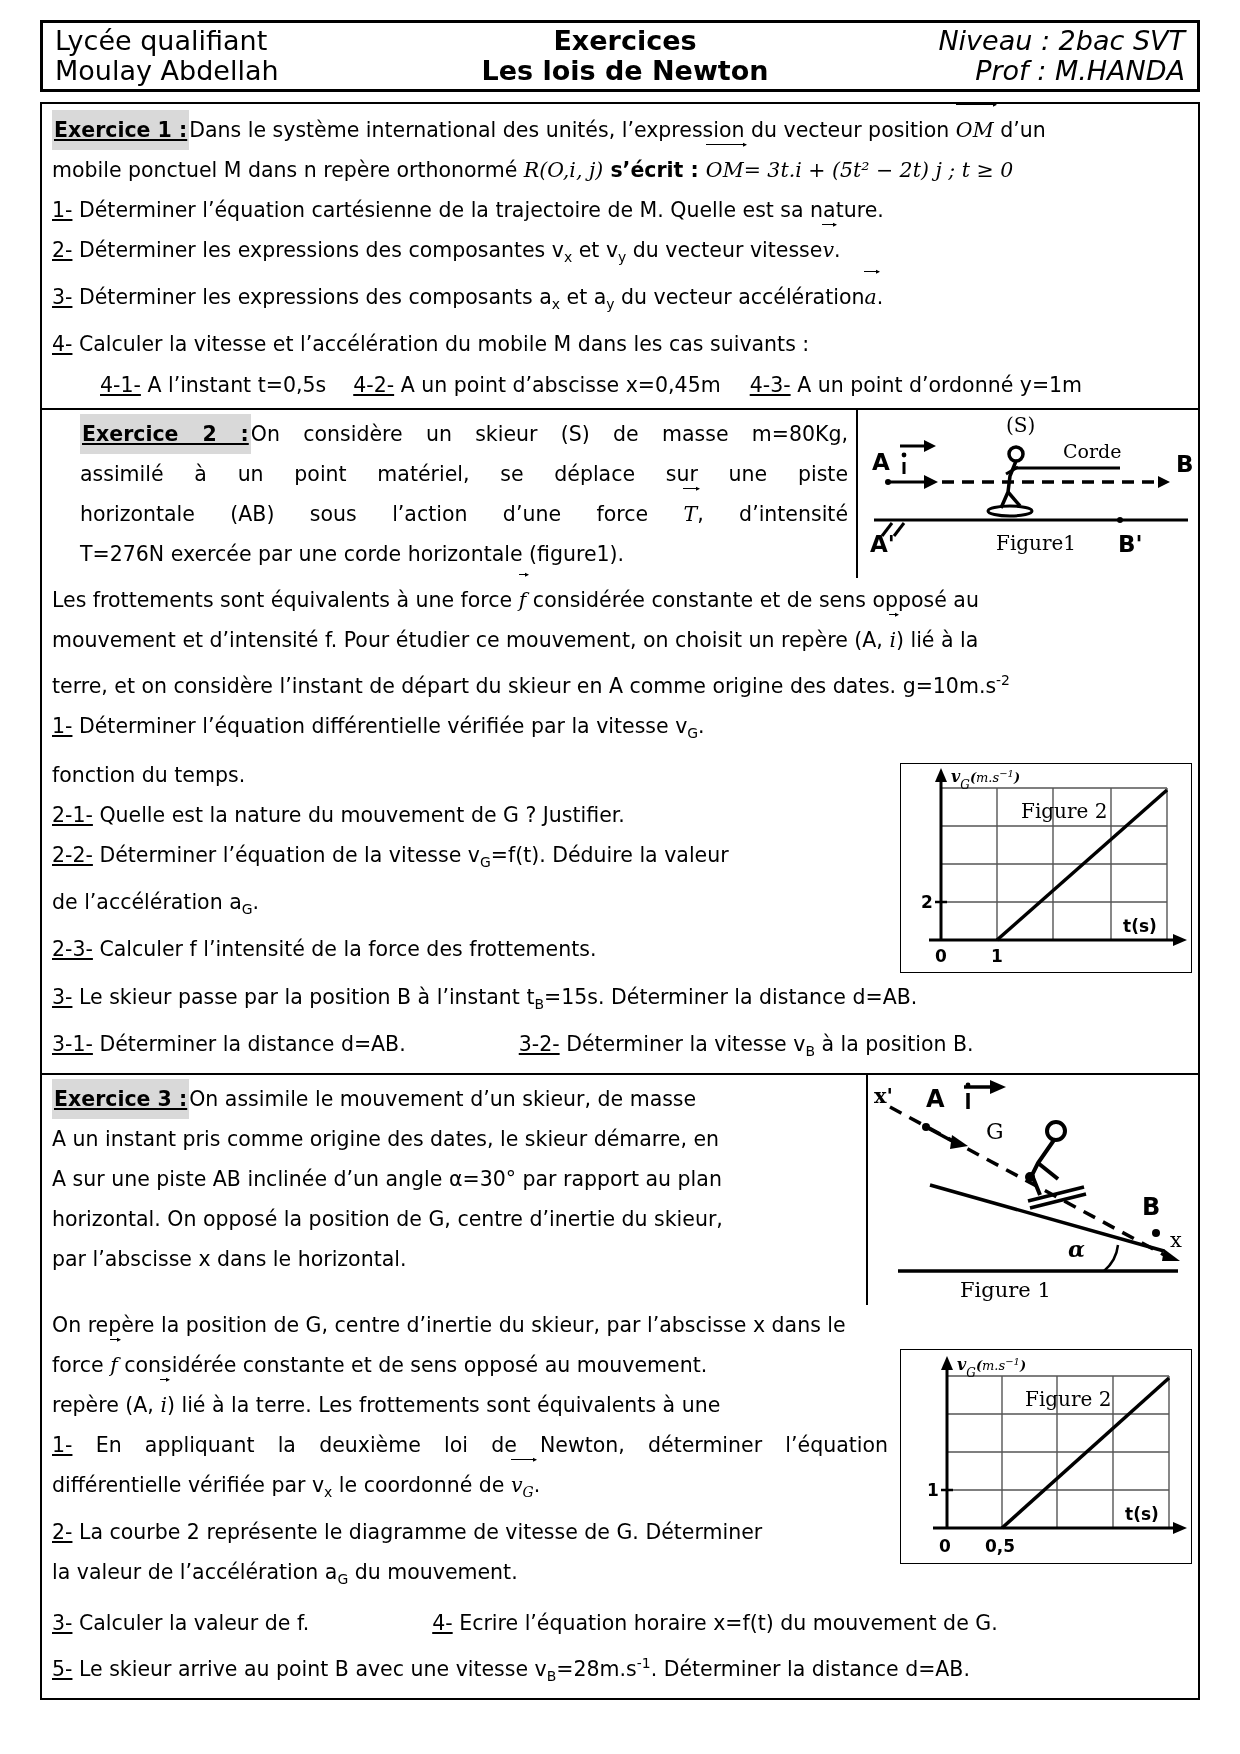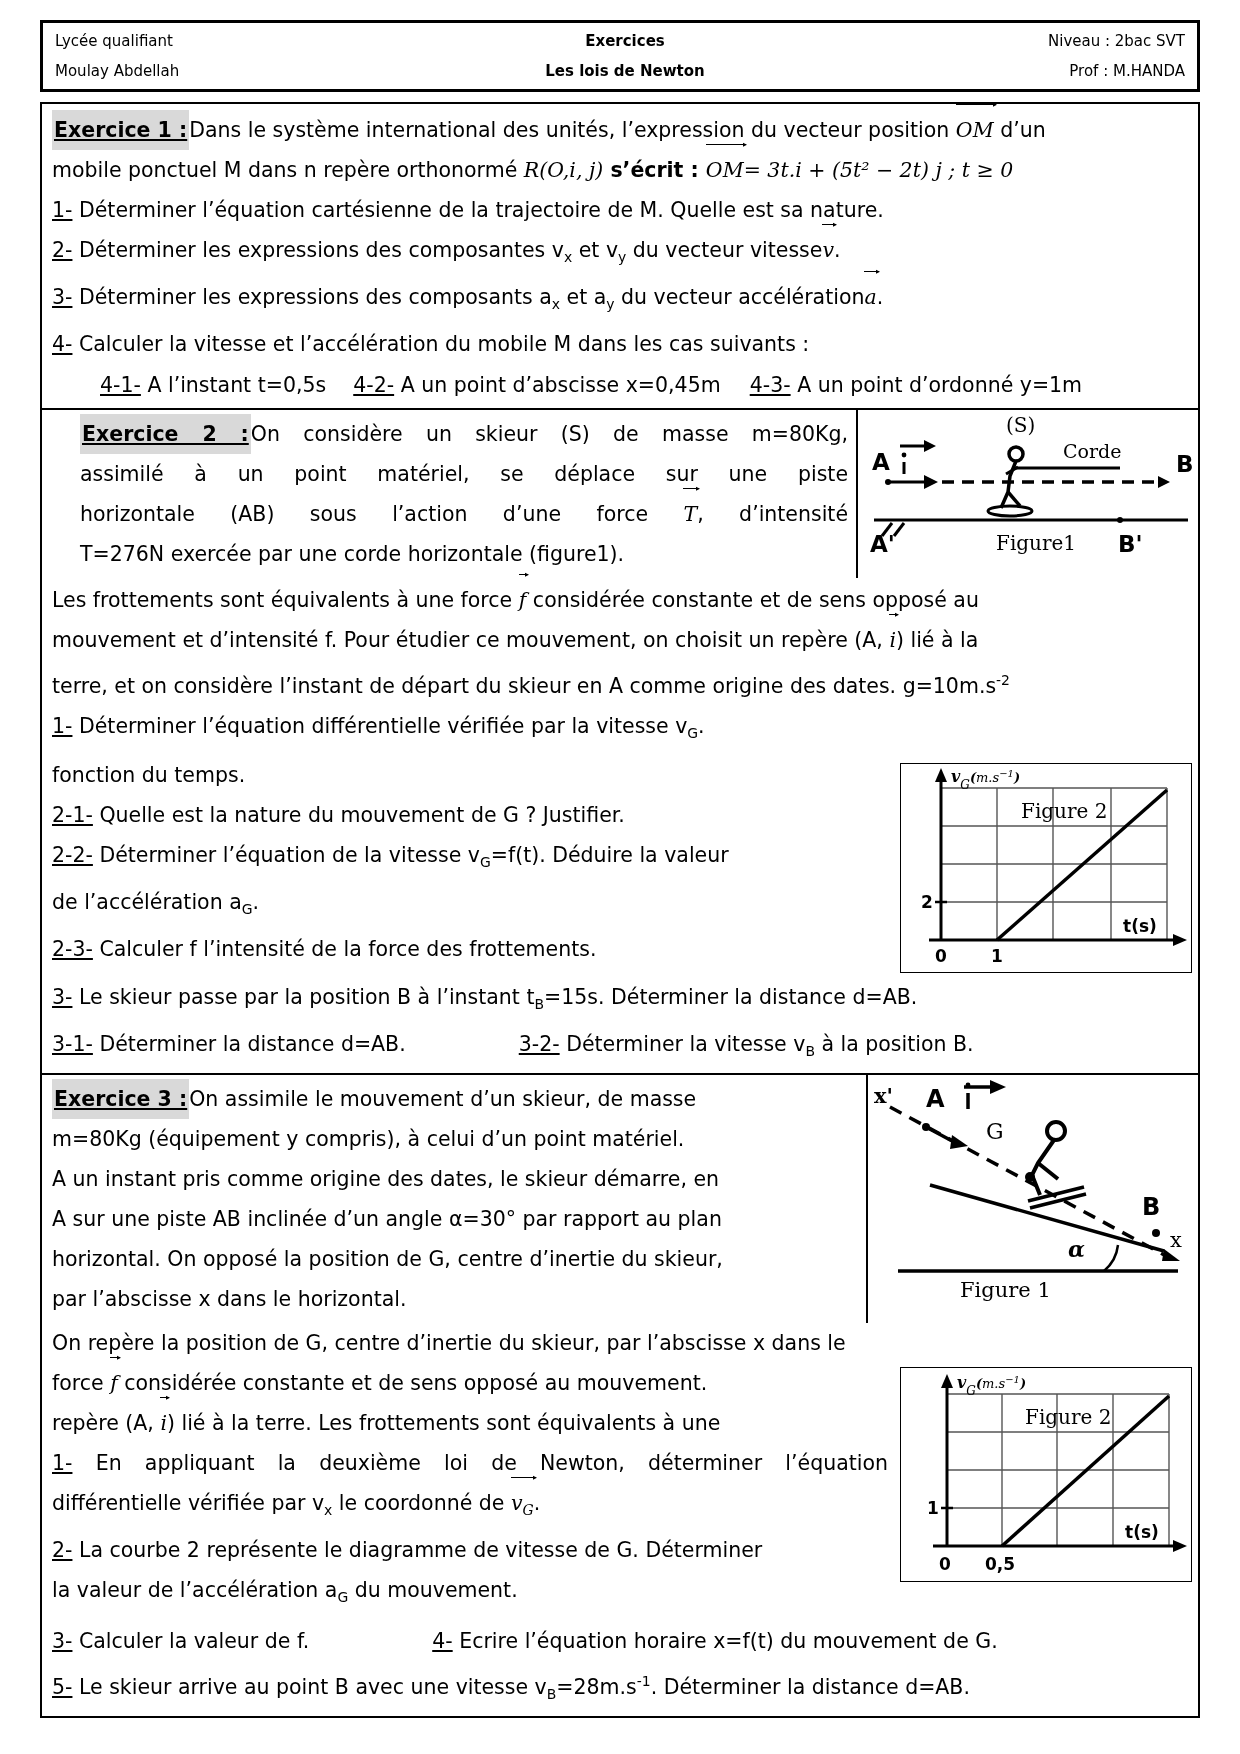--- a/index.html
+++ b/index.html
@@ -20,22 +20,22 @@
   .header{
     border:3px solid #000;
     display:flex;
     align-items:stretch;
     height:72px;
     box-sizing:border-box;
   }
   .hdr-col{display:flex;flex-direction:column;justify-content:center;padding:0 12px;}
   .hdr-left{flex:0 0 300px;}
   .hdr-mid{flex:1;align-items:center;text-align:center;font-weight:bold;}
-  .hdr-right{flex:0 0 290px;align-items:flex-end;text-align:right;}
-  .hdr-col div{font-size:15px;line-height:30px;white-space:nowrap;}
+  .hdr-right{flex:0 0 290px;align-items:flex-end;text-align:right;font-style:italic;}
+  .hdr-col div{font-size:27px;line-height:30px;white-space:nowrap;}
 
   
   .exbox{
     border:2px solid #000;
     border-top:none;
     box-sizing:border-box;
     position:relative;
   }
   .exbox.first{border-top:2px solid #000;margin-top:10px;}
   .row{display:flex;align-items:stretch;}
@@ -275,21 +275,20 @@
     </div>
   </div>
 
   <div class="exbox">
 
     <div class="row">
       <div class="cellL" style="padding-top:4px;">
         <p class="t tw">
           <span class="exlabel">Exercice 3 :</span><span>On  assimile  le  mouvement  d’un  skieur,  de  masse</span>
         </p>
-        <p class="t tw">m=80Kg (équipement y compris), à celui d’un point matériel.</p>
         <p class="t tw">A un instant pris comme origine des dates, le skieur démarre, en</p>
         <p class="t tw">A sur une piste AB inclinée d’un angle α=30° par rapport au plan</p>
         <p class="t tw">horizontal. On opposé la position de G, centre d’inertie du skieur,</p>
         <p class="t tw">par l’abscisse x dans le horizontal.</p>
       </div>
       <div class="cellR" style="flex:0 0 330px;">
         <div class="figbox">
           <svg width="330" height="230" viewBox="0 0 330 230">
 
             <text x="6" y="28" font-family="DejaVu Serif, serif" font-size="21" font-weight="bold">x'</text>

